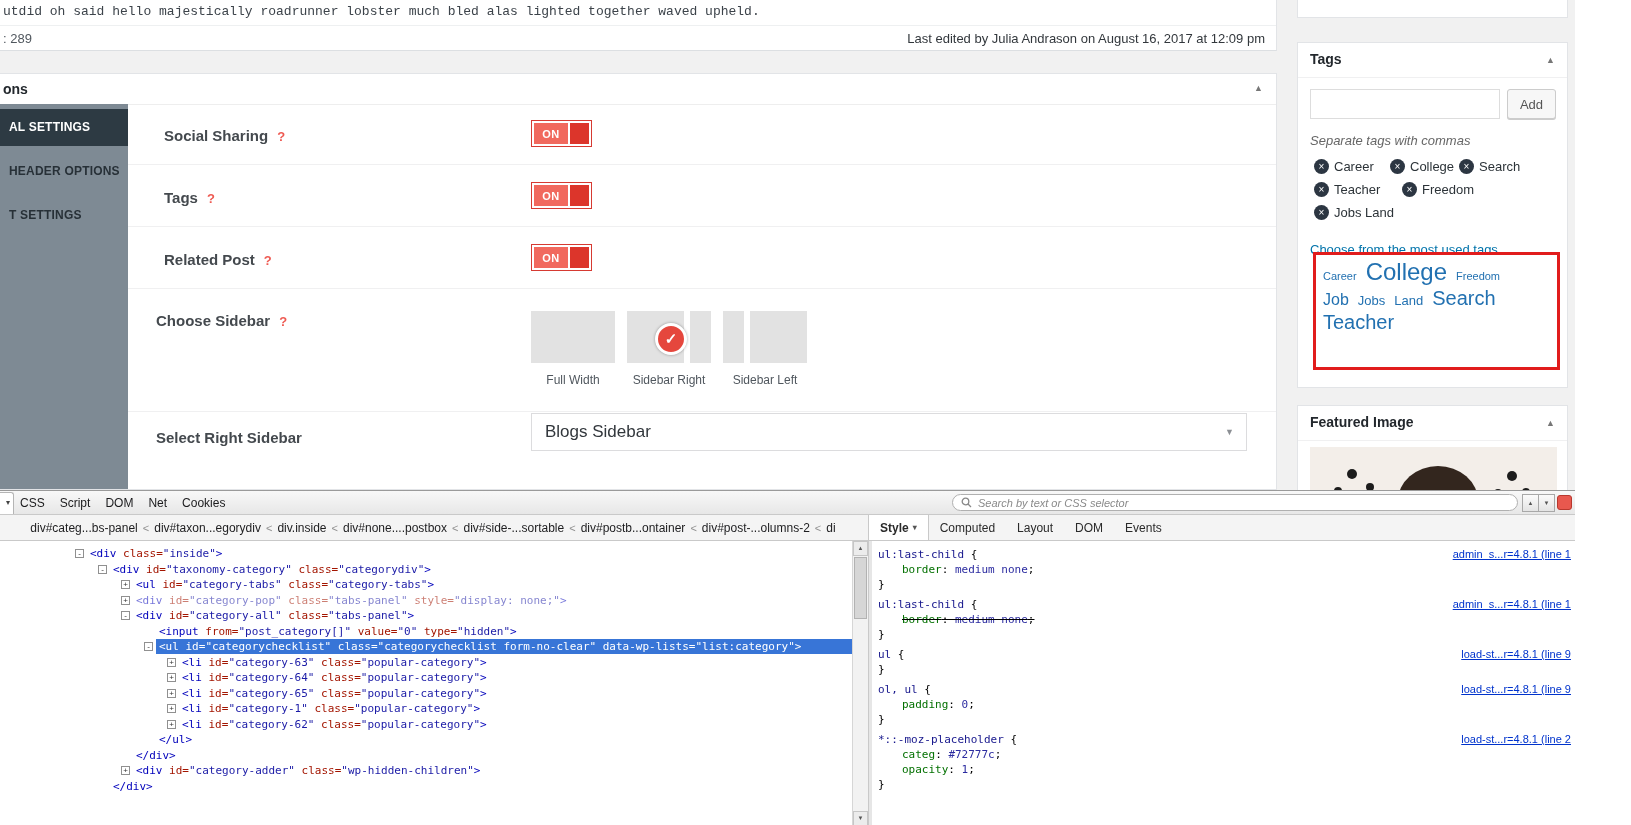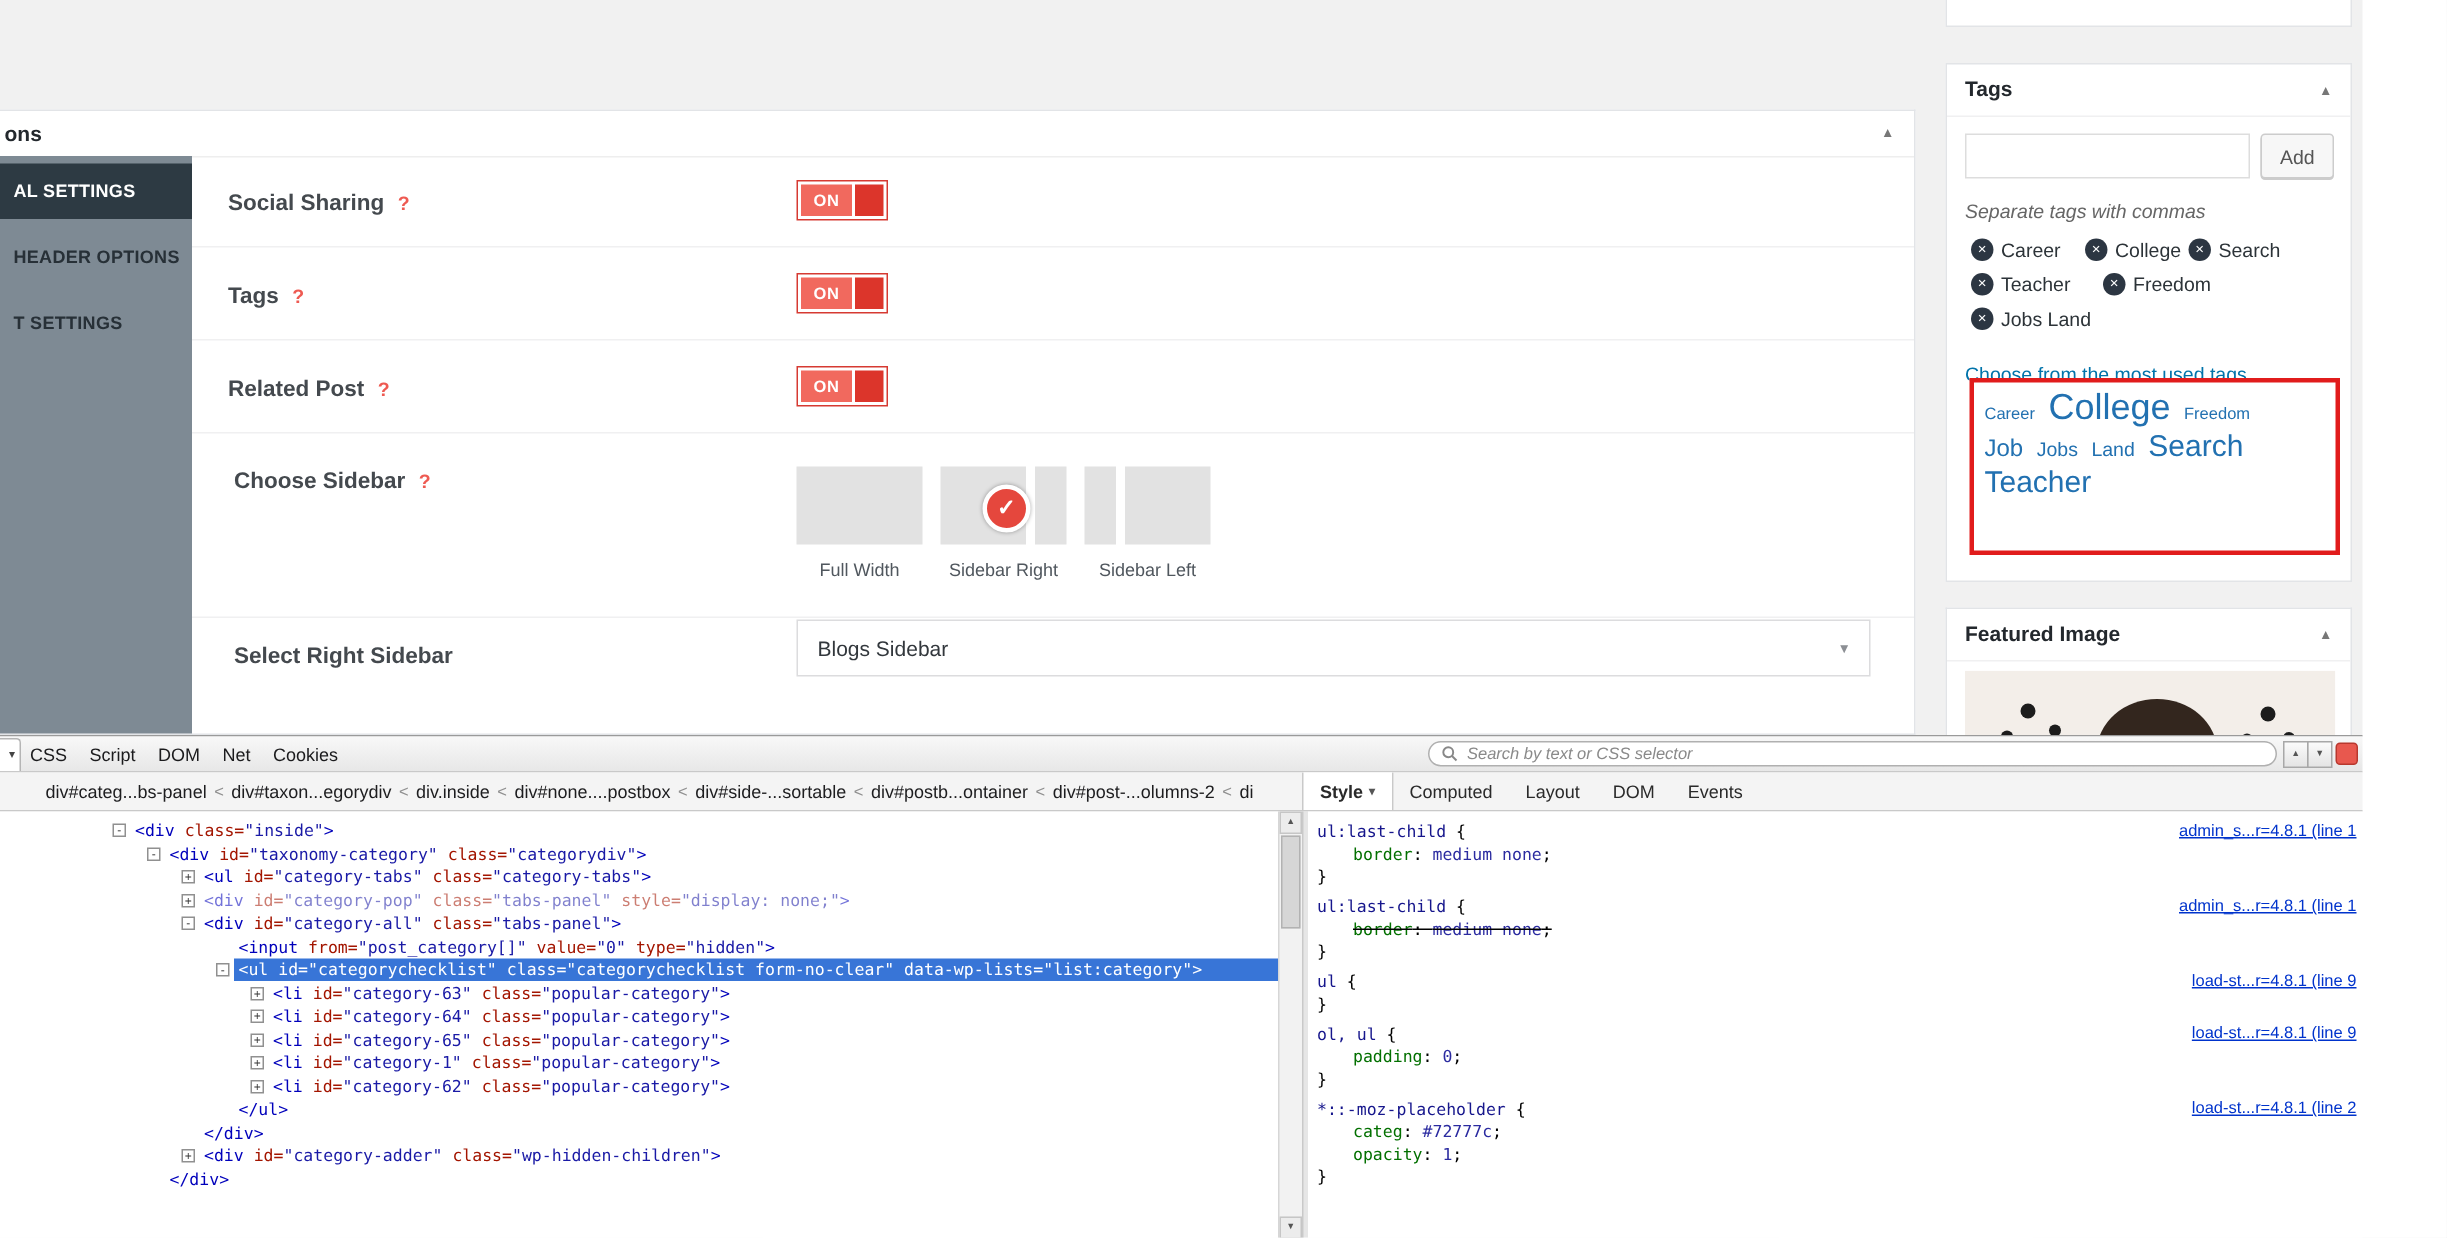--- a/index.html
+++ b/index.html
@@ -24,21 +24,21 @@
   .options-caret, .mb-caret { font-size:9px; color:#777; }
   .options-caret { position:absolute; right:13px; top:9px; }
   .options-nav { position:absolute; left:0; top:30px; bottom:0; width:128px; background:#7e8a94; padding-top:5px; box-sizing:border-box; }
   .nav-item { height:37px; line-height:37px; padding-left:9px; margin-bottom:7px; font-size:12px; font-weight:bold; color:#273037; letter-spacing:.2px; white-space:nowrap; overflow:hidden; }
   .nav-item.active { background:#2d3a43; color:#fff; }
   #opt-rows { position:absolute; left:0; top:0; right:0; bottom:0; }
   .opt-row { position:absolute; left:0; right:0; }
   #opt-rows .opt-row:nth-child(1){ top:46px; }
   #opt-rows .opt-row:nth-child(2){ top:108px; }
   #opt-rows .opt-row:nth-child(3){ top:170px; }
-  .opt-label { position:absolute; left:152px; top:7px; font-size:15px; font-weight:bold; color:#44494e; white-space:nowrap; }
+  .opt-label { position:absolute; left:164px; top:7px; font-size:15px; font-weight:bold; color:#44494e; white-space:nowrap; }
   .help { color:#ee5a52; margin-left:9px; font-size:13px; font-weight:bold; }
   .sep { position:absolute; left:128px; right:0; border-top:1px solid #f0f0f1; }
   .sep1{top:90px} .sep2{top:152px} .sep3{top:214px} .sep4{top:337px}
   .toggle { position:absolute; left:531px; top:0; width:61px; height:27px; border:1px solid #d63a32; background:#fff; box-sizing:border-box; display:flex; }
   .toggle-on { flex:1; margin:2px 0 2px 2px; background:#f1695e; color:#fff; font-weight:bold; font-size:11px; display:flex; align-items:center; justify-content:center; letter-spacing:.4px; }
   .toggle-knob { width:19px; margin:2px; background:#dc352b; }
   .lbl-cs { position:absolute; left:156px; top:238px; }
   .lbl-sr { position:absolute; left:156px; top:355px; }
   .lbl-cs,.lbl-sr { font-size:15px; font-weight:bold; color:#44494e; white-space:nowrap; }
   #thumbs { position:absolute; left:0; top:0; right:0; bottom:0; }
@@ -46,21 +46,21 @@
   .thumb.t0{ left:531px } .thumb.t1{ left:627px } .thumb.t2{ left:723px }
   .thumb-art { position:relative; width:84px; height:52px; }
   .blk { position:absolute; top:0; height:52px; background:#e2e2e2; }
   .blk.full { left:0; width:84px; }
   .blk.mainL { left:0; width:57px; } .blk.sideR { left:63px; width:21px; }
   .blk.sideL { left:0; width:21px; } .blk.mainR { left:27px; width:57px; }
   .badge { position:absolute; left:28px; top:12px; width:26px; height:26px; border-radius:50%; background:#e5473d;
       border:3px solid #fff; box-shadow:0 0 3px rgba(0,0,0,.35); color:#fff; text-align:center; line-height:26px; font-size:15px; font-weight:bold; box-sizing:content-box; }
   .thumb-label { margin-top:10px; width:84px; text-align:center; font-size:12px; color:#50575e; }
   .sb-select { position:absolute; left:531px; top:339px; width:716px; height:38px; border:1px solid #dcdcde; background:#fff; box-sizing:border-box; }
-  .sb-select-value { position:absolute; left:13px; top:0; line-height:36px; font-size:14px; color:#32373c; }
+  .sb-select-value { position:absolute; left:13px; top:0; line-height:36px; font-size:17px; color:#32373c; }
   .sb-caret { position:absolute; right:12px; top:13px; font-size:9px; color:#8c8f94; }
 
   
   .panel-frag { position:absolute; left:1297px; top:-8px; width:271px; height:26px; background:#fff; border:1px solid #e2e4e7; box-sizing:border-box; }
   .tags-card, .featured-card { position:absolute; left:1297px; width:271px; background:#fff; border:1px solid #e2e4e7; box-sizing:border-box; }
   .tags-card { top:42px; height:346px; }
   .featured-card { top:405px; height:85px; border-bottom:none; overflow:hidden; }
   .mb-header { position:absolute; left:0; top:0; right:0; height:34px; border-bottom:1px solid #f0f0f1; }
   .mb-title { position:absolute; left:12px; top:8px; font-size:14px; font-weight:bold; color:#23282d; }
   .mb-caret { position:absolute; right:12px; top:12px; }
@@ -129,20 +129,26 @@
   .dline.over { text-decoration:line-through; }
   .css-sel { color:#16168c; } .css-prop { color:#037000; } .css-val { color:#2b2ba0; }
   .css-link { position:absolute; right:4px; top:1px; font:11px "Liberation Sans",sans-serif; color:#0033cc; text-decoration:underline; white-space:nowrap; }
 </style>
 </head>
 <body>
 
 <div id="stage">
   <div class="admin-bg"></div>
 
+  <div class="editor-area">
+    <div class="content-tail">utdid oh said hello majestically roadrunner lobster much bled alas lighted together waved upheld.</div>
+    <div class="ed-div"></div>
+    <div class="word-count">: 289</div>
+    <div class="last-edited">Last edited by Julia Andrason on August 16, 2017 at 12:09 pm</div>
+  </div>
 
   <div class="options-card">
     <div class="options-header">
       <span class="options-title">ons</span>
       <span class="options-caret">▲</span>
     </div>
     <div class="options-nav" id="opt-nav">
         <div class="nav-item active">AL SETTINGS</div>
         <div class="nav-item">HEADER OPTIONS</div>
         <div class="nav-item">T SETTINGS</div>

